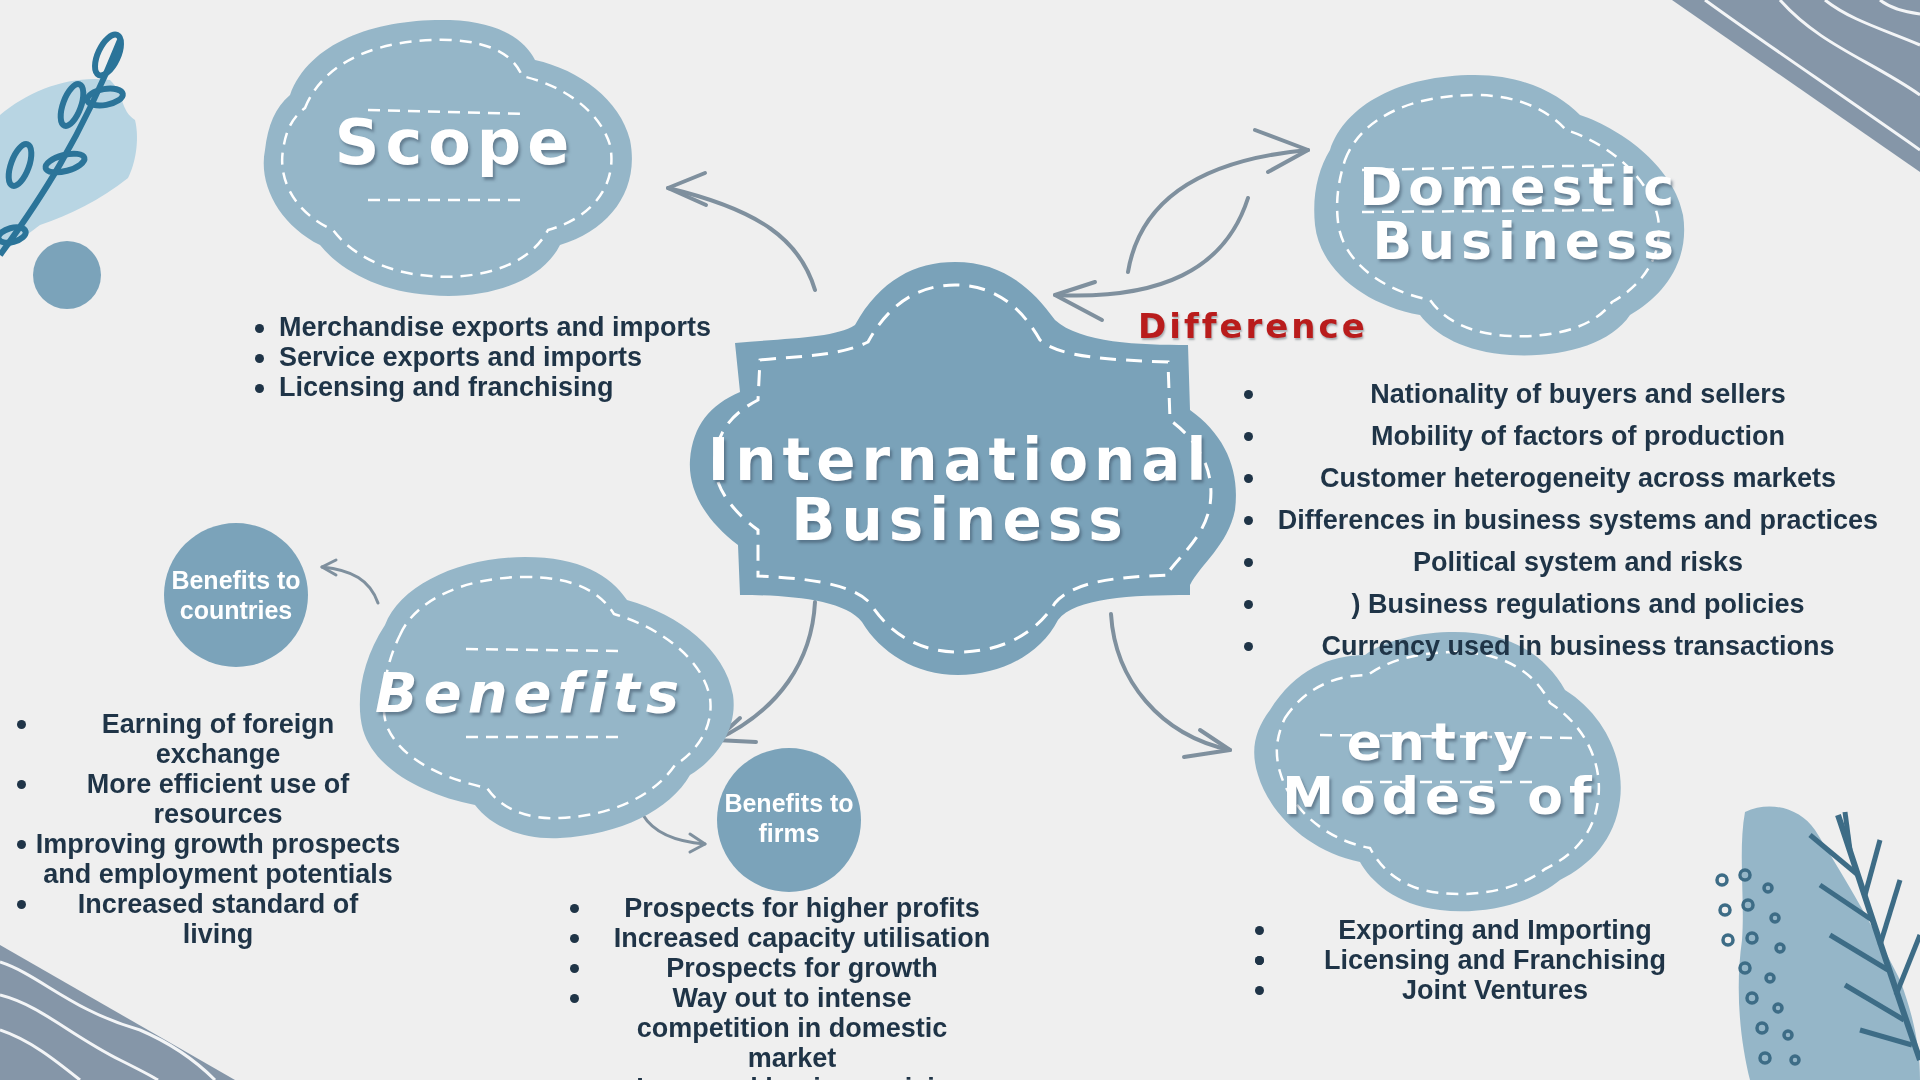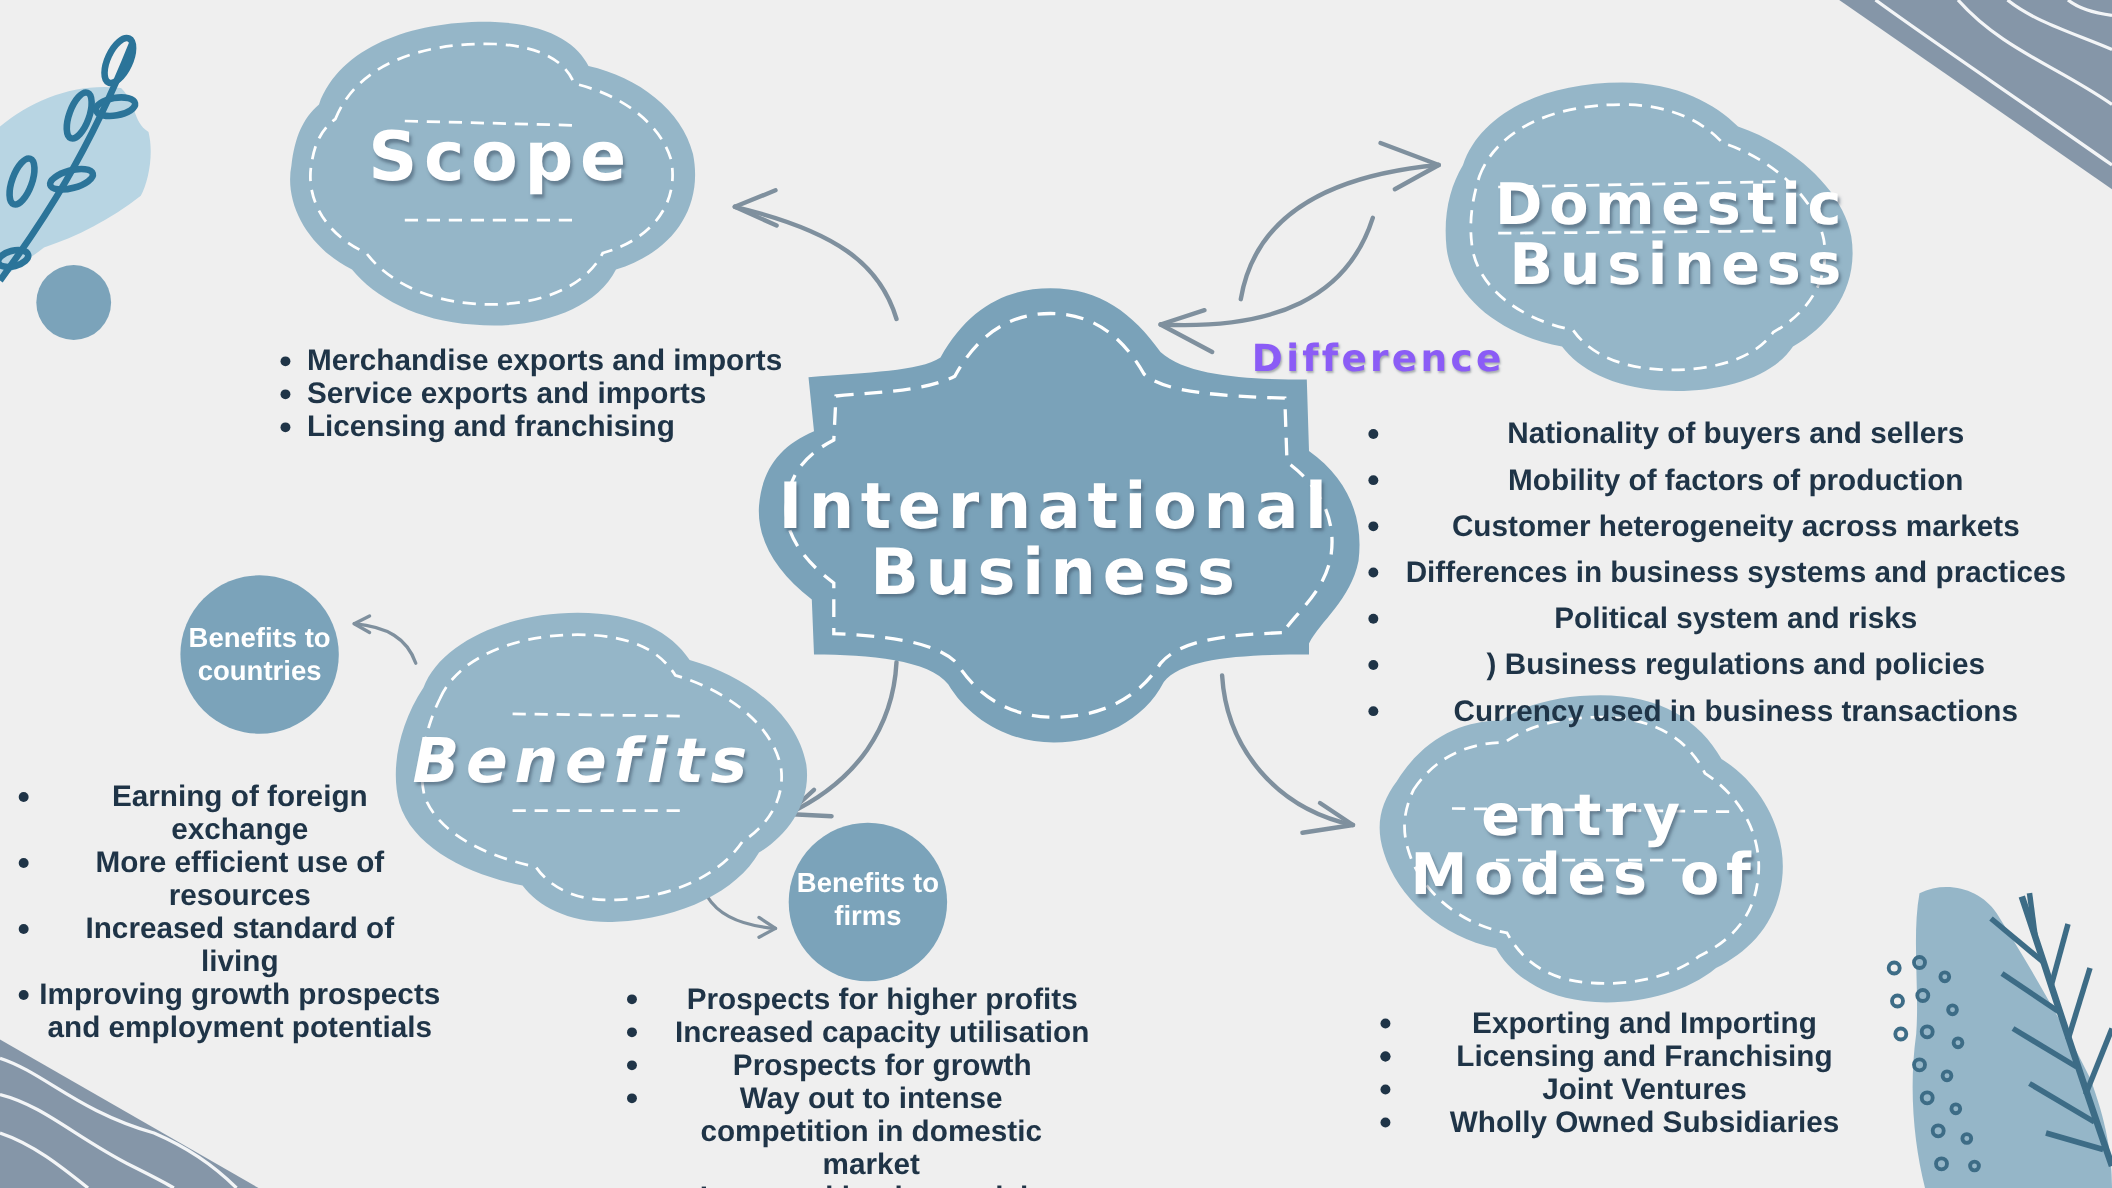--- a/index.html
+++ b/index.html
@@ -41,21 +41,21 @@
   .firms-list { left:562px; top:893px; width:460px; font-size:27px; line-height:30px; text-align:center; }
   .firms-list li { padding-left:20px; }
   .firms-list .bullet { left:8px; top:11px; }
 
   .modes-list { left:1250px; top:915px; width:470px; font-size:27px; line-height:30px; text-align:center; }
   .modes-list li { padding-left:20px; }
   .modes-list .bullet { left:5px; top:11px; }
 
   .difference-label {
     position:absolute; left:1138px; top:306px; font-size:34px; font-weight:bold;
-    color:#8b5cf6; letter-spacing:3px; font-family:"DejaVu Sans", sans-serif;
+    color:#b91c1c; letter-spacing:3px; font-family:"DejaVu Sans", sans-serif;
     text-shadow: 1px 2px 2px rgba(80,90,100,0.45);
   }
 </style>
 </head>
 <body>
 
 <svg class="layer" width="1920" height="1080" viewBox="0 0 1920 1080">
 
   <g>
     <path d="M1672 0 L1920 0 L1920 172 Z" fill="#8596a8"></path>
@@ -223,31 +223,30 @@
   <li><span class="bullet"></span><span>Customer heterogeneity across markets</span></li>
   <li><span class="bullet"></span><span>Differences in business systems and practices</span></li>
   <li><span class="bullet"></span><span>Political system and risks</span></li>
   <li><span class="bullet"></span><span>) Business regulations and policies</span></li>
   <li><span class="bullet"></span><span>Currency used in business transactions</span></li>
 </ul>
 
 <ul class="list countries-list">
   <li style="padding:0 70px;"><span class="bullet"></span><span>Earning of foreign exchange</span></li>
   <li style="padding:0 60px;"><span class="bullet"></span><span>More efficient use of resources</span></li>
+  <li style="padding:0 14px;"><span class="bullet"></span><span>Improving growth prospects and employment potentials</span></li>
   <li style="padding:0 60px;"><span class="bullet"></span><span>Increased standard of living</span></li>
-  <li style="padding:0 14px;"><span class="bullet"></span><span>Improving growth prospects and employment potentials</span></li>
 </ul>
 
 <ul class="list firms-list">
   <li><span class="bullet"></span><span>Prospects for higher profits</span></li>
   <li><span class="bullet"></span><span>Increased capacity utilisation</span></li>
   <li><span class="bullet"></span><span>Prospects for growth</span></li>
   <li style="padding:0 40px;"><span class="bullet"></span><span>Way out to intense competition in domestic market</span></li>
   <li><span>Improved business vision</span></li>
 </ul>
 
 <ul class="list modes-list">
   <li><span class="bullet"></span><span>Exporting and Importing</span></li>
   <li><span class="bullet"></span></li>
   <li><span class="bullet"></span><span>Licensing and Franchising</span></li>
   <li><span class="bullet"></span><span>Joint Ventures</span></li>
-  <li><span class="bullet"></span><span>Wholly Owned Subsidiaries</span></li>
 </ul>
 
 </body></html>

